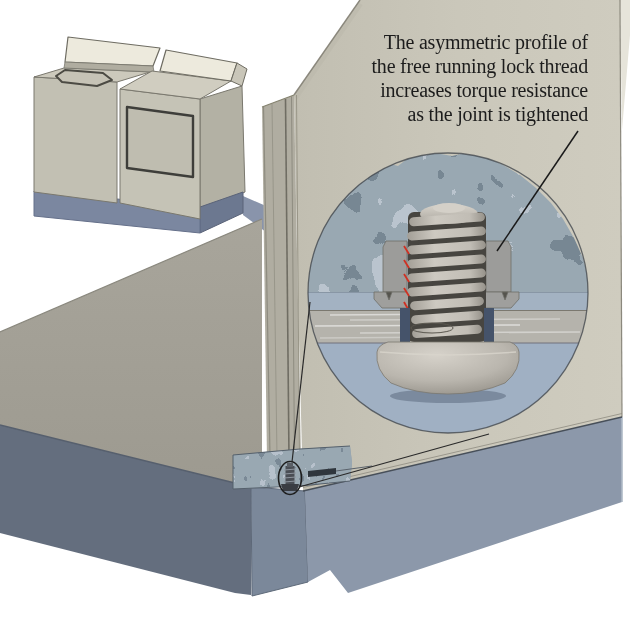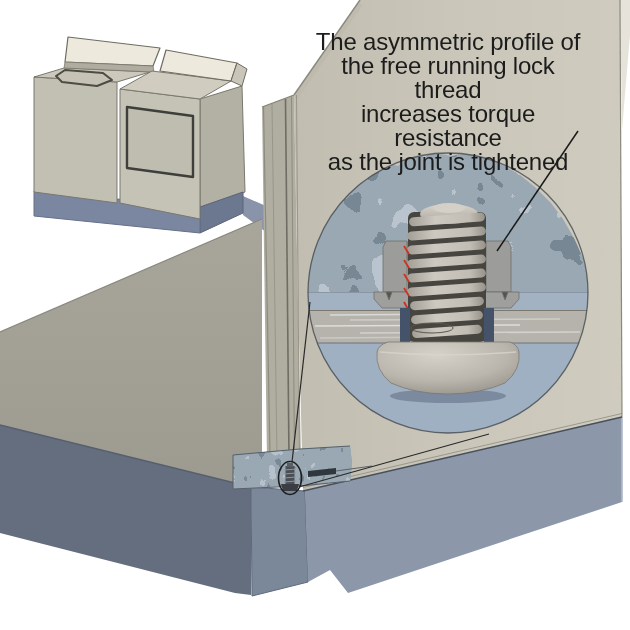--- a/index.html
+++ b/index.html
@@ -3,22 +3,22 @@
 <meta charset="utf-8">
 <style>
   html,body{margin:0;padding:0;background:#ffffff;}
   .stage{
     position:relative;width:630px;height:630px;overflow:hidden;background:#ffffff;
     font-family:"Liberation Sans", sans-serif;
   }
   .stage svg{position:absolute;left:0;top:0;}
   .annotation{
     position:absolute;top:30px;right:42px;width:280px;
-    text-align:center;font-size:24px;line-height:24px;font-weight:normal;
-    color:#1c1c1c;white-space:pre-line;letter-spacing:-0.2px;
+    text-align:right;font-size:20px;line-height:24px;font-weight:normal;
+    color:#1c1c1c;white-space:pre-line;letter-spacing:-0.2px;font-family:Liberation Serif, serif;
   }
 </style>
 </head>
 <body>
 
 <div class="stage">
 <svg width="630" height="630" viewBox="0 0 630 630">
   <defs>
     <linearGradient id="panelGrad" x1="0" y1="0" x2="1" y2="0">
       <stop offset="0" stop-color="#c1beb1"></stop>

